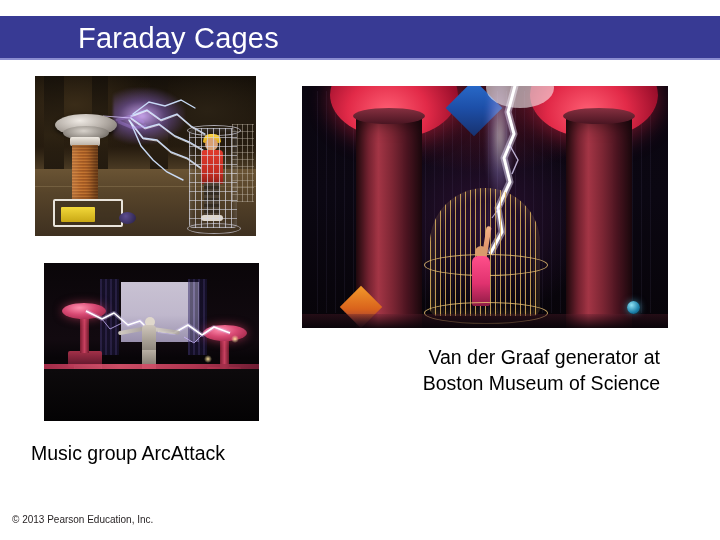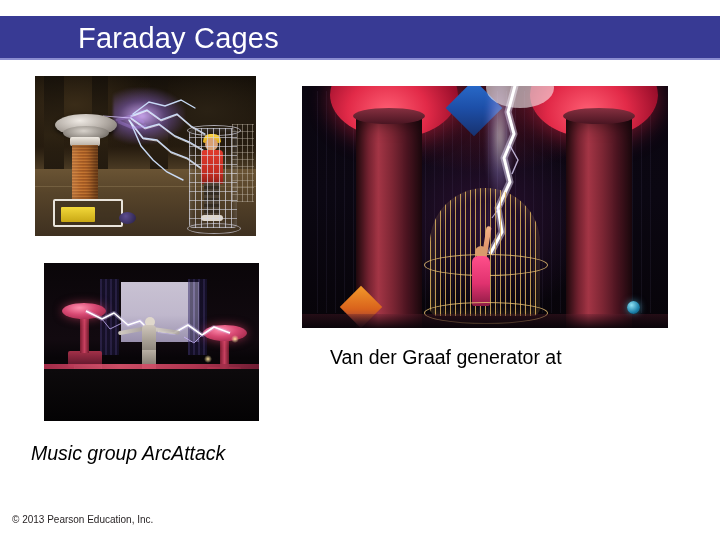--- a/index.html
+++ b/index.html
@@ -387,35 +387,34 @@
     background: radial-gradient(circle, rgba(255,230,160,.95), rgba(255,180,60,0) 70%);
   }
   #s3-spot-a { left: 160px; top: 92px; }
   #s3-spot-b { right: 20px; top: 72px; }
 
   
   #caption-vandegraaf {
     position: absolute;
     left: 330px; top: 344px;
     width: 330px;
-    text-align: left;
+    text-align: right;
     font-size: 19.5px;
     line-height: 26px;
     color: #000000;
   }
   #caption-vandegraaf .cap-line { display: block; white-space: nowrap; }
 
   #caption-arcattack {
     position: absolute;
     left: 31px; top: 440px;
     font-size: 19.5px;
     line-height: 26px;
     color: #000000;
     white-space: nowrap;
-    font-style: italic;
   }
 
   
   #footer-copyright {
     position: absolute;
     left: 12px; top: 513px;
     font-family: Liberation Sans, sans-serif;
     font-size: 10px;
     line-height: 13px;
     color: #231f20;
@@ -557,17 +556,18 @@
 
     <div class="s3-spot" id="s3-spot-a"></div>
     <div class="s3-spot" id="s3-spot-b"></div>
     <div class="s3-stagefloor"></div>
     <div class="s3-stagedark"></div>
   </div>
 </div>
 
 <div id="caption-vandegraaf">
   <span class="cap-line">Van der Graaf generator at</span>
+  <span class="cap-line">Boston Museum of Science</span>
 </div>
 
 <div id="caption-arcattack">Music group ArcAttack</div>
 
 <div id="footer-copyright">© 2013 Pearson Education, Inc.</div>
 
 </body></html>

